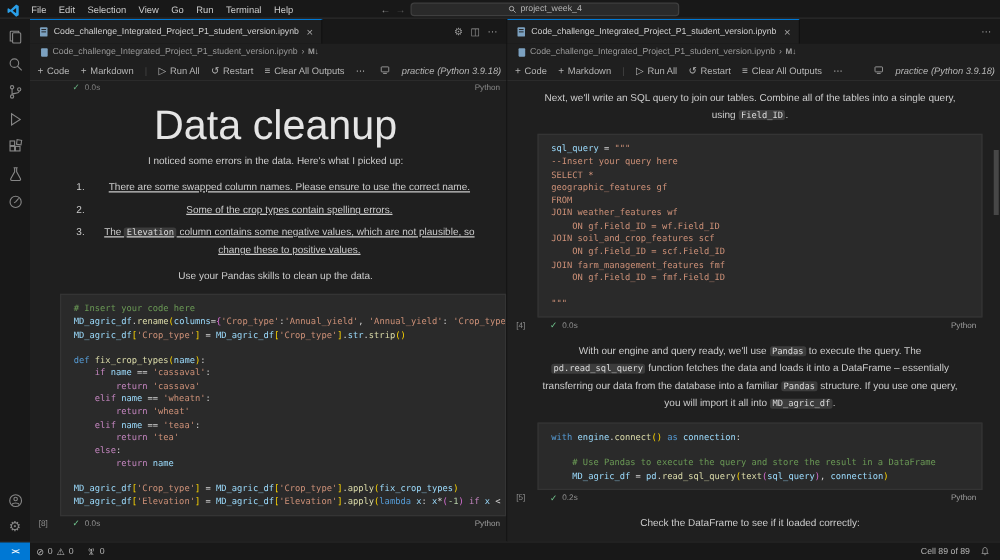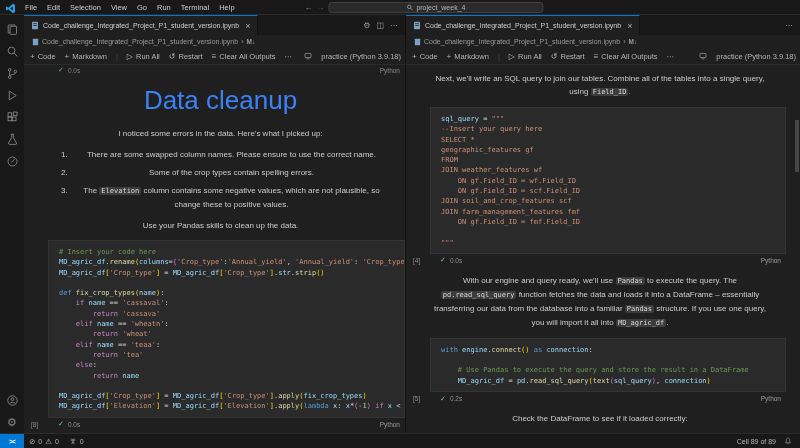--- a/index.html
+++ b/index.html
@@ -44,30 +44,30 @@
   .breadcrumbs { height:13px; display:flex; align-items:center; font-size:7px; color:#9a9a9a;
     padding-left:8px; gap:3px; flex:0 0 auto; background:#1f1f1f; white-space:nowrap; overflow:hidden; }
   .bc-file-icon { width:7px; height:8px; flex:0 0 auto; }
   .bc-cell { color:#9a9a9a; font-weight:bold; font-size:6.5px; }
   .nbtoolbar { height:17px; display:flex; align-items:center; font-size:7.5px; color:#b5b5b5;
     padding-left:6px; gap:9px; flex:0 0 auto; border-bottom:1px solid #2b2b2b; background:#1f1f1f;
     white-space:nowrap; overflow:hidden; }
   .tb-item { display:flex; align-items:center; gap:3px; }
   .tb-sep { color:#464646; }
   .tb-icon { font-size:8px; color:#b5b5b5; }
-  .kernel { margin-left:auto; display:flex; align-items:center; gap:9px; padding-right:4px; }
+  .kernel { margin-left:auto; display:flex; align-items:center; gap:9px; padding-right:4px;font-style:italic; }
   .kernel svg { width:8px; height:8px; stroke:#b5b5b5; fill:none; stroke-width:1.2; }
   
   .content { flex:1; position:relative; overflow:hidden; background:#1f1f1f; }
   .md-cell { margin:4px 12px 8px 24px; font-size:8px; line-height:13px; color:#cccccc;text-align:center; }
   .group.right .md-cell { margin-right:30px; }
-  .md-h1 { font-size:26px; line-height:30px; color:#3b82f6; font-weight:500; margin:10px 0 12px; }
+  .md-h1 { font-size:33px; line-height:30px; color:#e5e5e5; font-weight:500; margin:10px 0 7px; }
   .md-p { margin:7px 0; }
   ol.md-ol { margin:8px 0; padding-left:22px; }
-  li.md-li { margin:5px 0; }
+  li.md-li { margin:5px 0;text-decoration:underline; }
   .inline-code { font-family:"DejaVu Sans Mono", monospace; font-size:7px;
     background:#3c3c3c; color:#dcdcdc; padding:0 2px; border-radius:2px; }
   .code-wrap { position:relative; margin-left:24px; }
   .group.right .code-wrap { margin-right:14px; }
   .code-cell { background:#2a2a2a; border:1px solid #343434; padding:6px 0 5px 10px; overflow:hidden; }
   .code-line { font-family:"DejaVu Sans Mono", monospace; font-size:7px; line-height:10.3px;
     height:10.3px; white-space:pre; }
   .cell-footer { display:flex; align-items:center; height:13px; font-size:6.5px; color:#8f8f8f;
     position:relative; padding-left:10px; }
   .cell-footer .exec { position:absolute; left:-17px; color:#8f8f8f; }
@@ -342,22 +342,22 @@
           </div>
           <div class="code-wrap">
             <div class="code-cell">
               <div class="code-line"><span class="tk-var">sql_query</span><span class="tk-op"> = </span><span class="tk-str">"""</span></div>
               <div class="code-line"><span class="tk-str">--Insert your query here</span></div>
               <div class="code-line"><span class="tk-str">SELECT *</span></div>
               <div class="code-line"><span class="tk-str">geographic_features gf</span></div>
               <div class="code-line"><span class="tk-str">FROM</span></div>
               <div class="code-line"><span class="tk-str">JOIN weather_features wf</span></div>
               <div class="code-line"><span class="tk-str">    ON gf.Field_ID = wf.Field_ID</span></div>
+              <div class="code-line"><span class="tk-str">JOIN soil_and_crop_features scf</span></div>
               <div class="code-line"><span class="tk-str">    ON gf.Field_ID = scf.Field_ID</span></div>
-              <div class="code-line"><span class="tk-str">JOIN soil_and_crop_features scf</span></div>
               <div class="code-line"><span class="tk-str">JOIN farm_management_features fmf</span></div>
               <div class="code-line"><span class="tk-str">    ON gf.Field_ID = fmf.Field_ID</span></div>
               <div class="code-line">&nbsp;</div>
               <div class="code-line"><span class="tk-str">"""</span></div>
             </div>
             <div class="cell-footer">
               <span class="exec">[4]</span>
               <span class="check">✓</span>
               <span class="time">0.0s</span>
               <span class="lang">Python</span>

